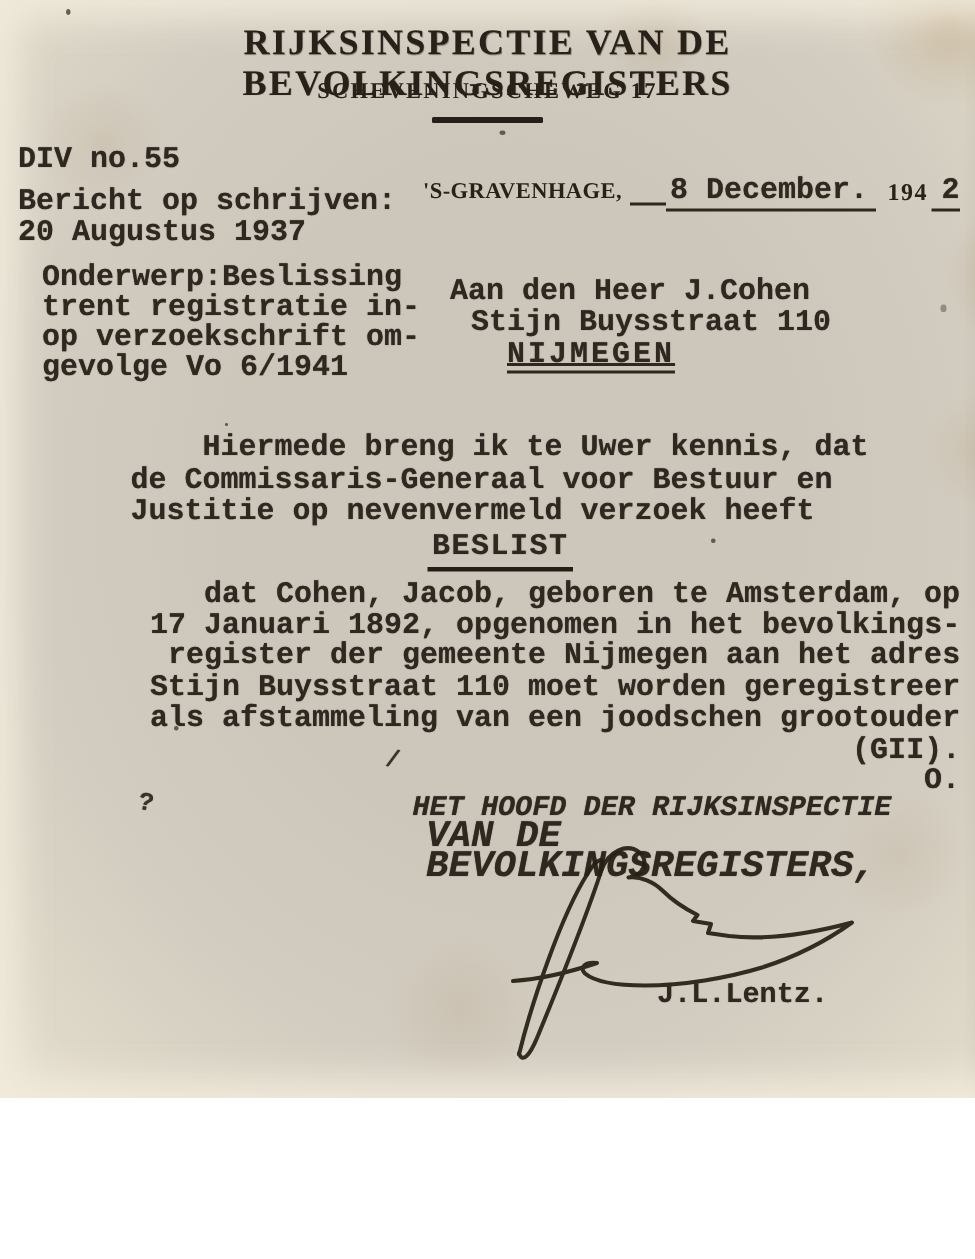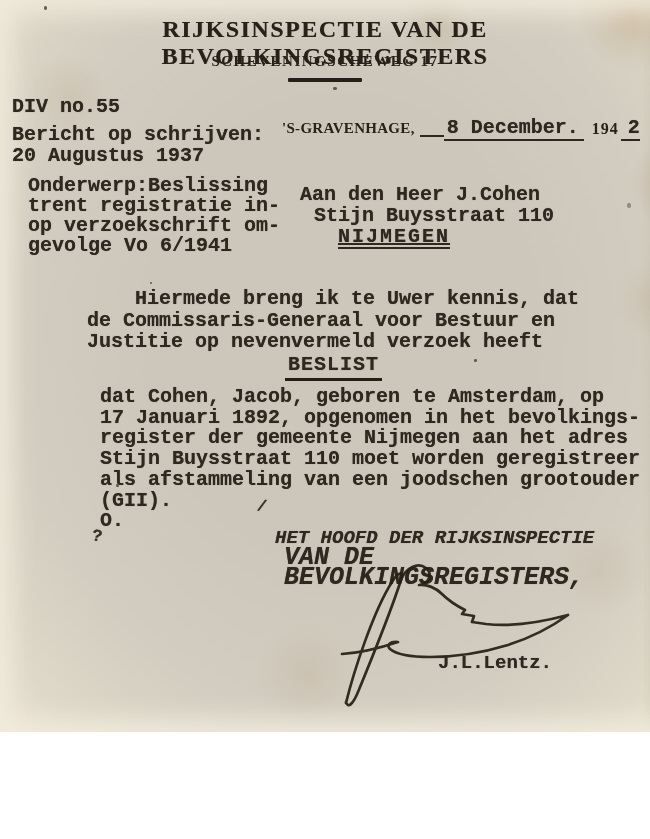--- a/index.html
+++ b/index.html
@@ -42,21 +42,21 @@
   .dl-year-typed{margin-left:2px;border-bottom:2px solid #2e2720;padding-left:7px;}
 
   .recipient{top:184px;left:300px;line-height:21px;}
   .recipient .l2{padding-left:14px;}
   .recipient .city{margin-left:38px;display:inline-block;letter-spacing:2px;
                    border-bottom:2px solid #2e2720;padding-bottom:0px;text-decoration:underline;}
 
   .para1{top:288px;left:87px;line-height:21.5px;}
   .beslist{top:353px;left:285px;letter-spacing:1px;border-bottom:3px solid #241e17;
            padding:0 3px 2px 3px;}
-  .para2{top:387px;left:100px;line-height:20.7px;}
+  .para2{top:387px;left:100px;line-height:20.7px;text-align:right;}
 
   .closing{top:528px;left:275px;line-height:20px;font-size:19px;font-style:italic;}
   .closing .l2{margin-left:9px;}
   .signame{top:652px;left:438px;font-size:19px;}
 
   .squiggle{top:527px;left:92px;font-size:17px;transform:rotate(10deg);color:#3a3228;}
   .slashmark{top:498px;left:257px;font-size:16px;transform:rotate(8deg);color:#3a3228;}
 
   .sig-svg{top:558px;left:320px;}
 

